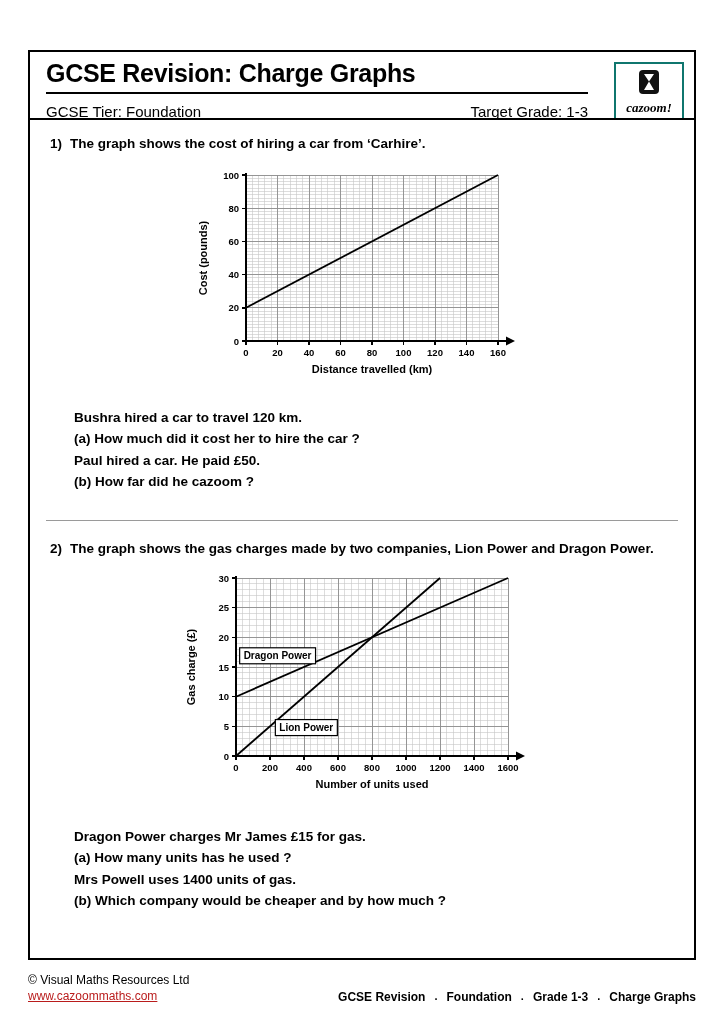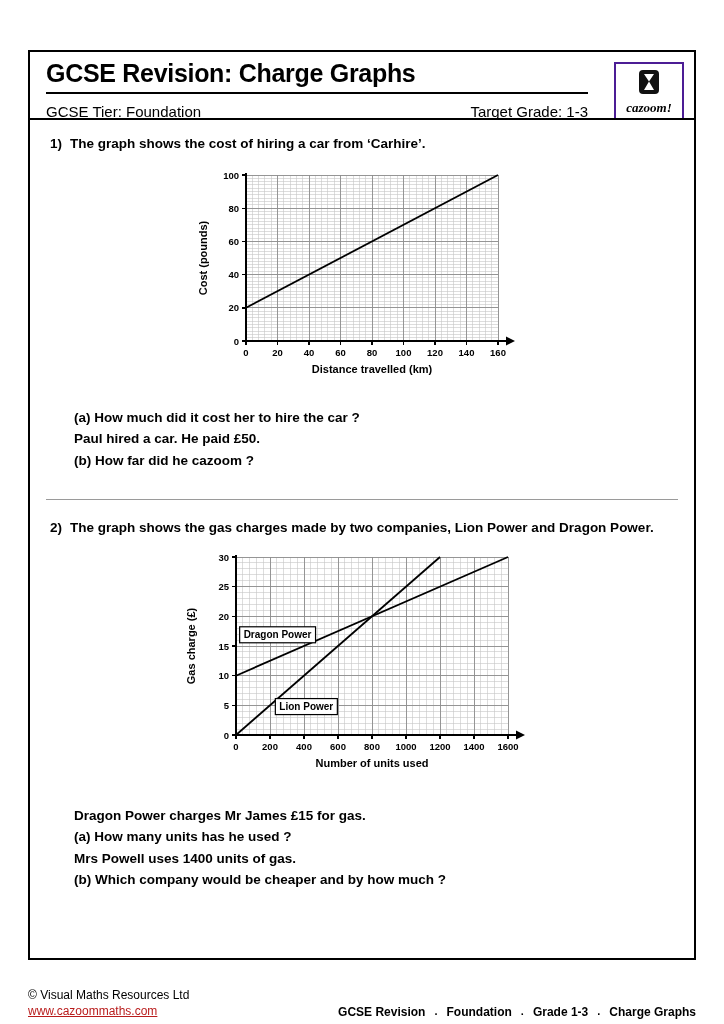--- a/index.html
+++ b/index.html
@@ -5,39 +5,39 @@
   html,body{margin:0;padding:0;background:#e8e8e8;}
   .page{position:relative;width:724px;height:1024px;background:#fff;margin:0 auto;
         font-family:"Liberation Sans",sans-serif;color:#000;overflow:hidden;}
 
   
   .header-box{position:absolute;left:28px;top:30px;width:664px;height:78px;border:2px solid #000;background:#fff;margin-top:20px;}
   .header-title{margin:0;padding:7px 0 4px 16px;font-size:25px;font-weight:bold;letter-spacing:-0.3px;}
   .header-rule{margin-left:16px;width:calc(100% - 122px);border-bottom:2px solid #000;}
   .header-meta{display:flex;justify-content:space-between;width:calc(100% - 122px);
                padding:9px 0 0 16px;font-size:15px;align-items:flex-end;}
-  .logo{position:absolute;right:10px;top:10px;width:66px;height:56px;border:2px solid #4c1d95;
+  .logo{position:absolute;right:10px;top:10px;width:66px;height:56px;border:2px solid #0f766e;
         display:flex;flex-direction:column;align-items:center;justify-content:center;gap:1px;background:#fff;}
   .logo-text{font-family:"Liberation Serif",serif;font-weight:bold;font-style:italic;font-size:13px;}
 
   
   .content-box{position:absolute;left:28px;top:118px;width:664px;height:838px;border:2px solid #000;background:#fff;}
   .q-prompt{display:flex;gap:8px;margin:14px 24px 0 20px;font-size:13.5px;font-weight:bold;line-height:19px;}
   .q-num{flex:0 0 auto;}
   .chart-wrap{display:flex;justify-content:center;margin-top:12px;}
   .qlines{margin:20px 24px 0 44px;font-size:13.5px;font-weight:bold;line-height:21px;}
   .qlines .qline:nth-child(3){margin-top:1px;}
   .divider{margin:28px 16px 0 16px;border:none;border-top:1px solid #9a9a9a;}
 
   
   svg text{font-family:"Liberation Sans",sans-serif;font-weight:bold;fill:#000;}
   svg line{shape-rendering:crispEdges;}
 
   
-  .footer{position:absolute;left:28px;right:28px;bottom:5px;display:flex;
+  .footer{position:absolute;left:28px;right:28px;bottom:20px;display:flex;
           justify-content:space-between;align-items:flex-end;font-size:12px;}
   .footer-left div{line-height:16px;}
   .footer-link{color:#b91c1c;text-decoration:underline;cursor:pointer;}
   .footer-right{display:flex;align-items:flex-start;font-weight:bold;}
   .footer-right .dot{margin:0 9px;font-size:11px;}
 </style>
 </head>
 <body>
 
 <div class="page">
@@ -209,20 +209,21 @@
           <text x="45" y="46.69999999999999" text-anchor="end" font-size="9.5">80</text>
           <line x1="48" y1="10" x2="52" y2="10" stroke="#000" stroke-width="1.4"></line>
           <text x="45" y="13.5" text-anchor="end" font-size="9.5">100</text>
           <text x="178" y="208" text-anchor="middle" font-size="11">Distance travelled (km)</text>
           <text x="13" y="93" text-anchor="middle" font-size="11" transform="rotate(-90 13 93)">Cost (pounds)</text>
           <path d="M52.0 142.8 L304.0 10.0" stroke="#000" stroke-width="1.8" fill="none"></path>
         </svg>
     </div>
 
     <div class="qlines">
+      <div class="qline">Bushra hired a car to travel 120 km.</div>
       <div class="qline">(a) How much did it cost her to hire the car ?</div>
       <div class="qline">Paul hired a car. He paid £50.</div>
       <div class="qline">(b) How far did he cazoom ?</div>
     </div>
 
     <hr class="divider">
 
     <div class="q-prompt" style="margin-top:18px;max-width:620px;">
       <span class="q-num">2)</span>
       <span>The graph shows the gas charges made by two companies, Lion Power and Dragon Power.</span>

